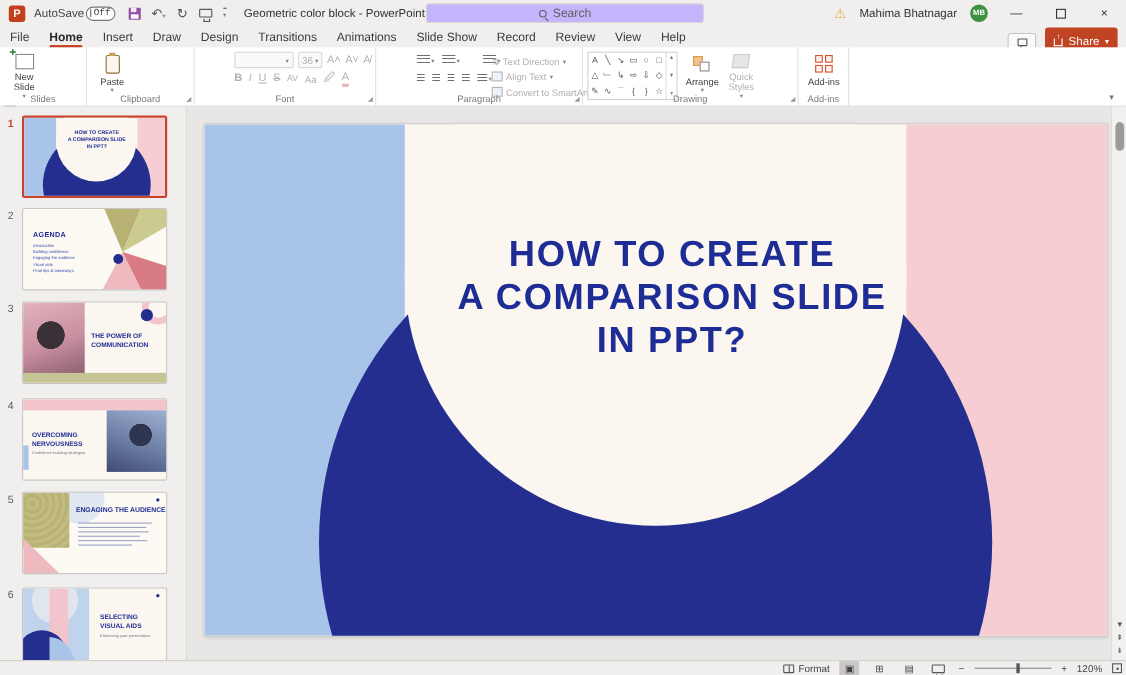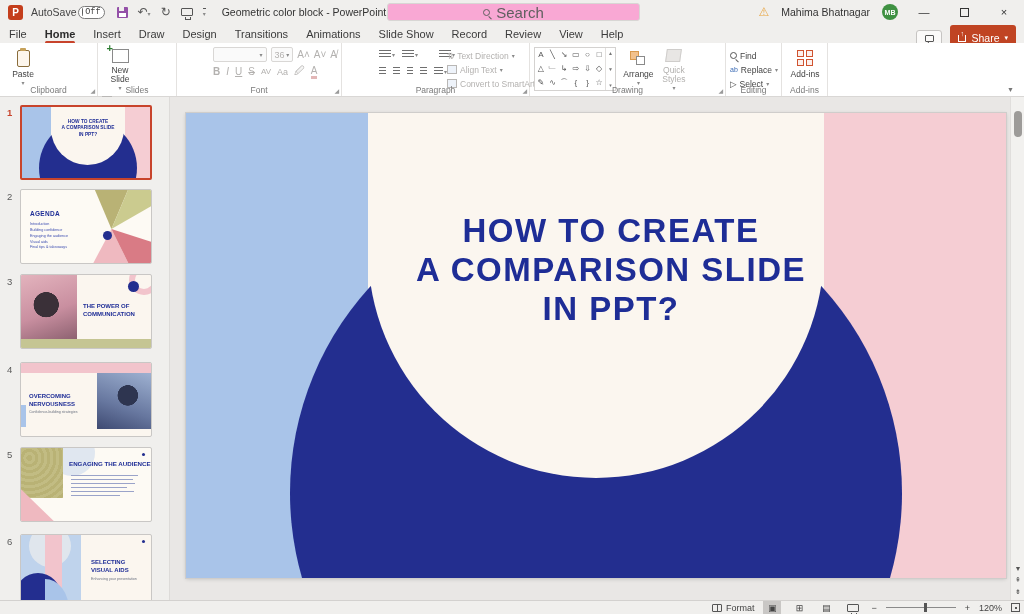--- a/index.html
+++ b/index.html
@@ -14,21 +14,21 @@
   .toggle { width:27px; height:13px; border:1px solid #7a7a7a; border-radius:7px; display:flex; align-items:center; padding:0 3px; gap:3px; background:#fff; }
   .toggle .knob { width:8px; height:8px; border-radius:50%; background:#5c5c5c; }
   .toggle .state { font-size:8.5px; color:#444;font-family:Liberation Mono, monospace; }
   .qat { display:flex; align-items:center; gap:10px; margin-left:12px; color:#555; font-size:12px; }
   .qat .floppy { width:11px; height:11px; background:#9450a8; border-radius:1px; position:relative; }
   .qat .floppy::after { content:""; position:absolute; left:2px; top:0; width:5px; height:4px; background:#f0efed; }
   .qat .floppy::before { content:""; position:absolute; left:2px; bottom:1px; width:7px; height:4px; background:#fff; }
   .monitor { width:12px; height:8px; border:1px solid #555; border-radius:1px; position:relative; }
   .monitor::after { content:""; position:absolute; left:3px; top:8px; width:4px; height:2px; border-bottom:1px solid #555; border-left:1px solid #555; border-right:1px solid #555;}
   .doc-title { font-size:10.5px; color:#333; margin-left:16px; white-space:nowrap; }
-  .searchbox { position:absolute; left:387px; top:3px; width:253px; height:18px; background:#f9a8d4; border:1px solid #d8d6d4; border-radius:3px; display:flex; align-items:center; justify-content:center; gap:6px; font-size:15px; color:#5f5f5f; }
+  .searchbox { position:absolute; left:387px; top:3px; width:253px; height:18px; background:#c4b5fd; border:1px solid #d8d6d4; border-radius:3px; display:flex; align-items:center; justify-content:center; gap:6px; font-size:11px; color:#5f5f5f; }
   .mag { width:7px; height:7px; border:1.3px solid #5f5f5f; border-radius:50%; position:relative; flex:0 0 auto;}
   .mag::after { content:""; position:absolute; left:5px; top:6px; width:4px; height:1.3px; background:#5f5f5f; transform:rotate(45deg); transform-origin:0 0; }
   .tb-right { position:absolute; right:0; top:0; height:24px; display:flex; align-items:center; gap:12px; padding-right:6px; }
   .warn { color:#e8a33d; font-size:12px; }
   .user-name { font-size:10.5px; color:#333; }
   .avatar { width:16px; height:16px; border-radius:50%; background:#3f9142; color:#fff; font-size:7px; font-weight:bold; display:flex; align-items:center; justify-content:center; }
   .winbtn { width:28px; height:22px; display:flex; align-items:center; justify-content:center; font-size:11px; color:#333; }
   .restore { width:9px; height:9px; border:1px solid #333; }
 
   
@@ -171,20 +171,47 @@
       <span class="share-btn">
         <span class="share-ic"></span>
         <span>Share</span>
         <span class="share-arrow">▾</span>
       </span>
     </div>
   </div>
 
   <div class="ribbon">
 
+    <div class="rgroup" style="width:79px; padding-left:4px;">
+      <div class="bigbtn">
+        <span class="bicon">
+            <span class="newslide-icon"></span>
+          </span>
+        <span>New Slide</span>
+          <span class="dd">▾</span>
+      </div>
+      <div class="smallcol">
+        <div class="smallbtn">
+            <span class="mini-ic"></span>
+            <span>Layout</span>
+            <span class="dd">▾</span>
+          </div>
+        <div class="smallbtn">
+            <span class="mini-ic"></span>
+            <span>Reset</span>
+          </div>
+        <div class="smallbtn">
+            <span class="mini-ic"></span>
+            <span>Section</span>
+            <span class="dd">▾</span>
+          </div>
+      </div>
+      <div class="rgroup-label">Slides</div>
+    </div>
+
     <div class="rgroup" style="width:98px; padding-left:5px;">
       <div class="bigbtn">
         <span class="bicon">
             <span class="clipboard-icon"></span>
           </span>
         <span>Paste</span>
           <span class="dd">▾</span>
       </div>
       <div class="smallcol">
         <div class="smallbtn disabled">
@@ -196,47 +223,20 @@
             <span>Copy</span>
             <span class="dd">▾</span>
           </div>
         <div class="smallbtn disabled">
             <span class="mini-ic"></span>
             <span>Format Painter</span>
           </div>
       </div>
       <div class="rgroup-label">Clipboard</div>
       <span class="launcher">◢</span>
-    </div>
-
-    <div class="rgroup" style="width:79px; padding-left:4px;">
-      <div class="bigbtn">
-        <span class="bicon">
-            <span class="newslide-icon"></span>
-          </span>
-        <span>New Slide</span>
-          <span class="dd">▾</span>
-      </div>
-      <div class="smallcol">
-        <div class="smallbtn">
-            <span class="mini-ic"></span>
-            <span>Layout</span>
-            <span class="dd">▾</span>
-          </div>
-        <div class="smallbtn">
-            <span class="mini-ic"></span>
-            <span>Reset</span>
-          </div>
-        <div class="smallbtn">
-            <span class="mini-ic"></span>
-            <span>Section</span>
-            <span class="dd">▾</span>
-          </div>
-      </div>
-      <div class="rgroup-label">Slides</div>
     </div>
 
     <div class="rgroup" style="width:165px;">
       <div class="fontrow">
         <span class="combo" style="width:76px;">
             <span></span>
             <span class="dd">▾</span>
           </span>
         <span class="combo" style="width:30px;">
             <span>36</span>
@@ -369,39 +369,20 @@
         <div class="smallbtn disabled">
             <span>❖</span>
             <span>Shape Effects</span>
             <span class="dd">▾</span>
           </div>
       </div>
       <div class="rgroup-label">Drawing</div>
       <span class="launcher">◢</span>
     </div>
 
-    <div class="rgroup" style="width:56px; padding-left:4px;">
-      <div class="smallcol" style="margin-top:3px;">
-        <div class="smallbtn">
-            <span class="mag" style="border-color:#555;"></span>
-            <span>Find</span>
-          </div>
-        <div class="smallbtn">
-            <span style="font-size:7px;color:#3b6bb5;">ab</span>
-            <span>Replace</span>
-            <span class="dd">▾</span>
-          </div>
-        <div class="smallbtn">
-            <span>▷</span>
-            <span>Select</span>
-            <span class="dd">▾</span>
-          </div>
-      </div>
-      <div class="rgroup-label">Editing</div>
-    </div>
 
     <div class="rgroup" style="width:46px; padding-left:5px;">
       <div class="bigbtn">
         <span class="bicon">
             <span class="addins-icon">
               <span></span>
               <span></span>
               <span></span>
               <span></span>
             </span>

